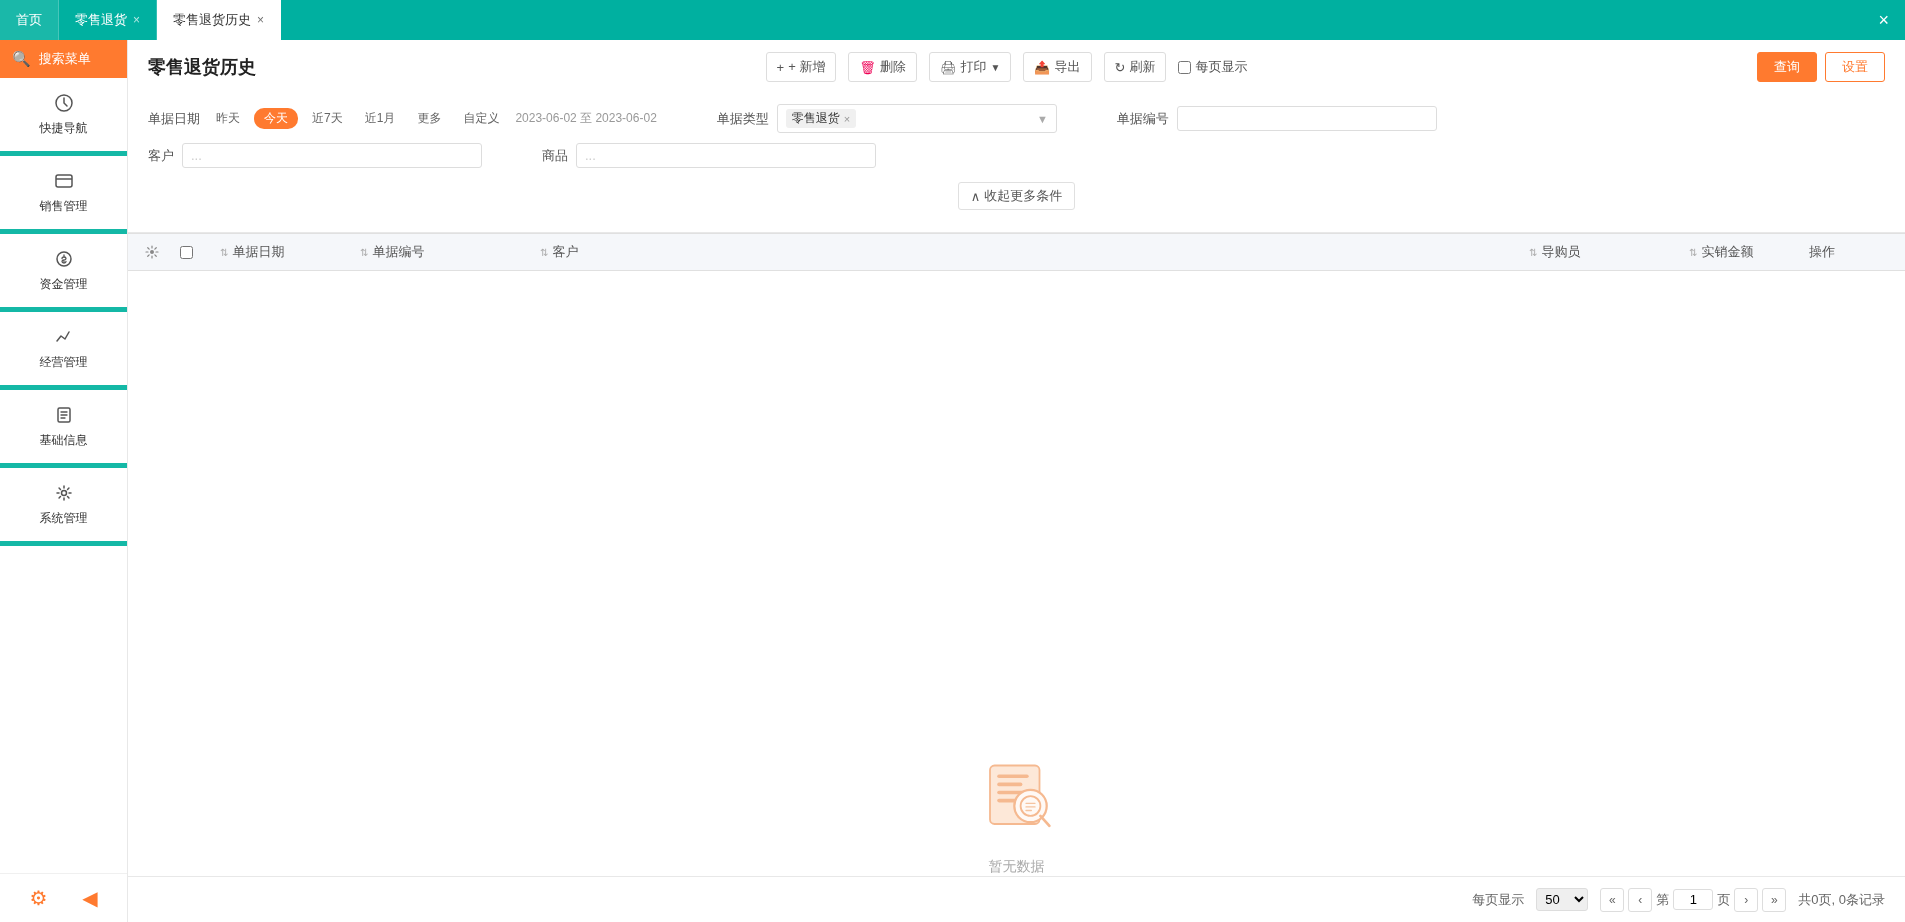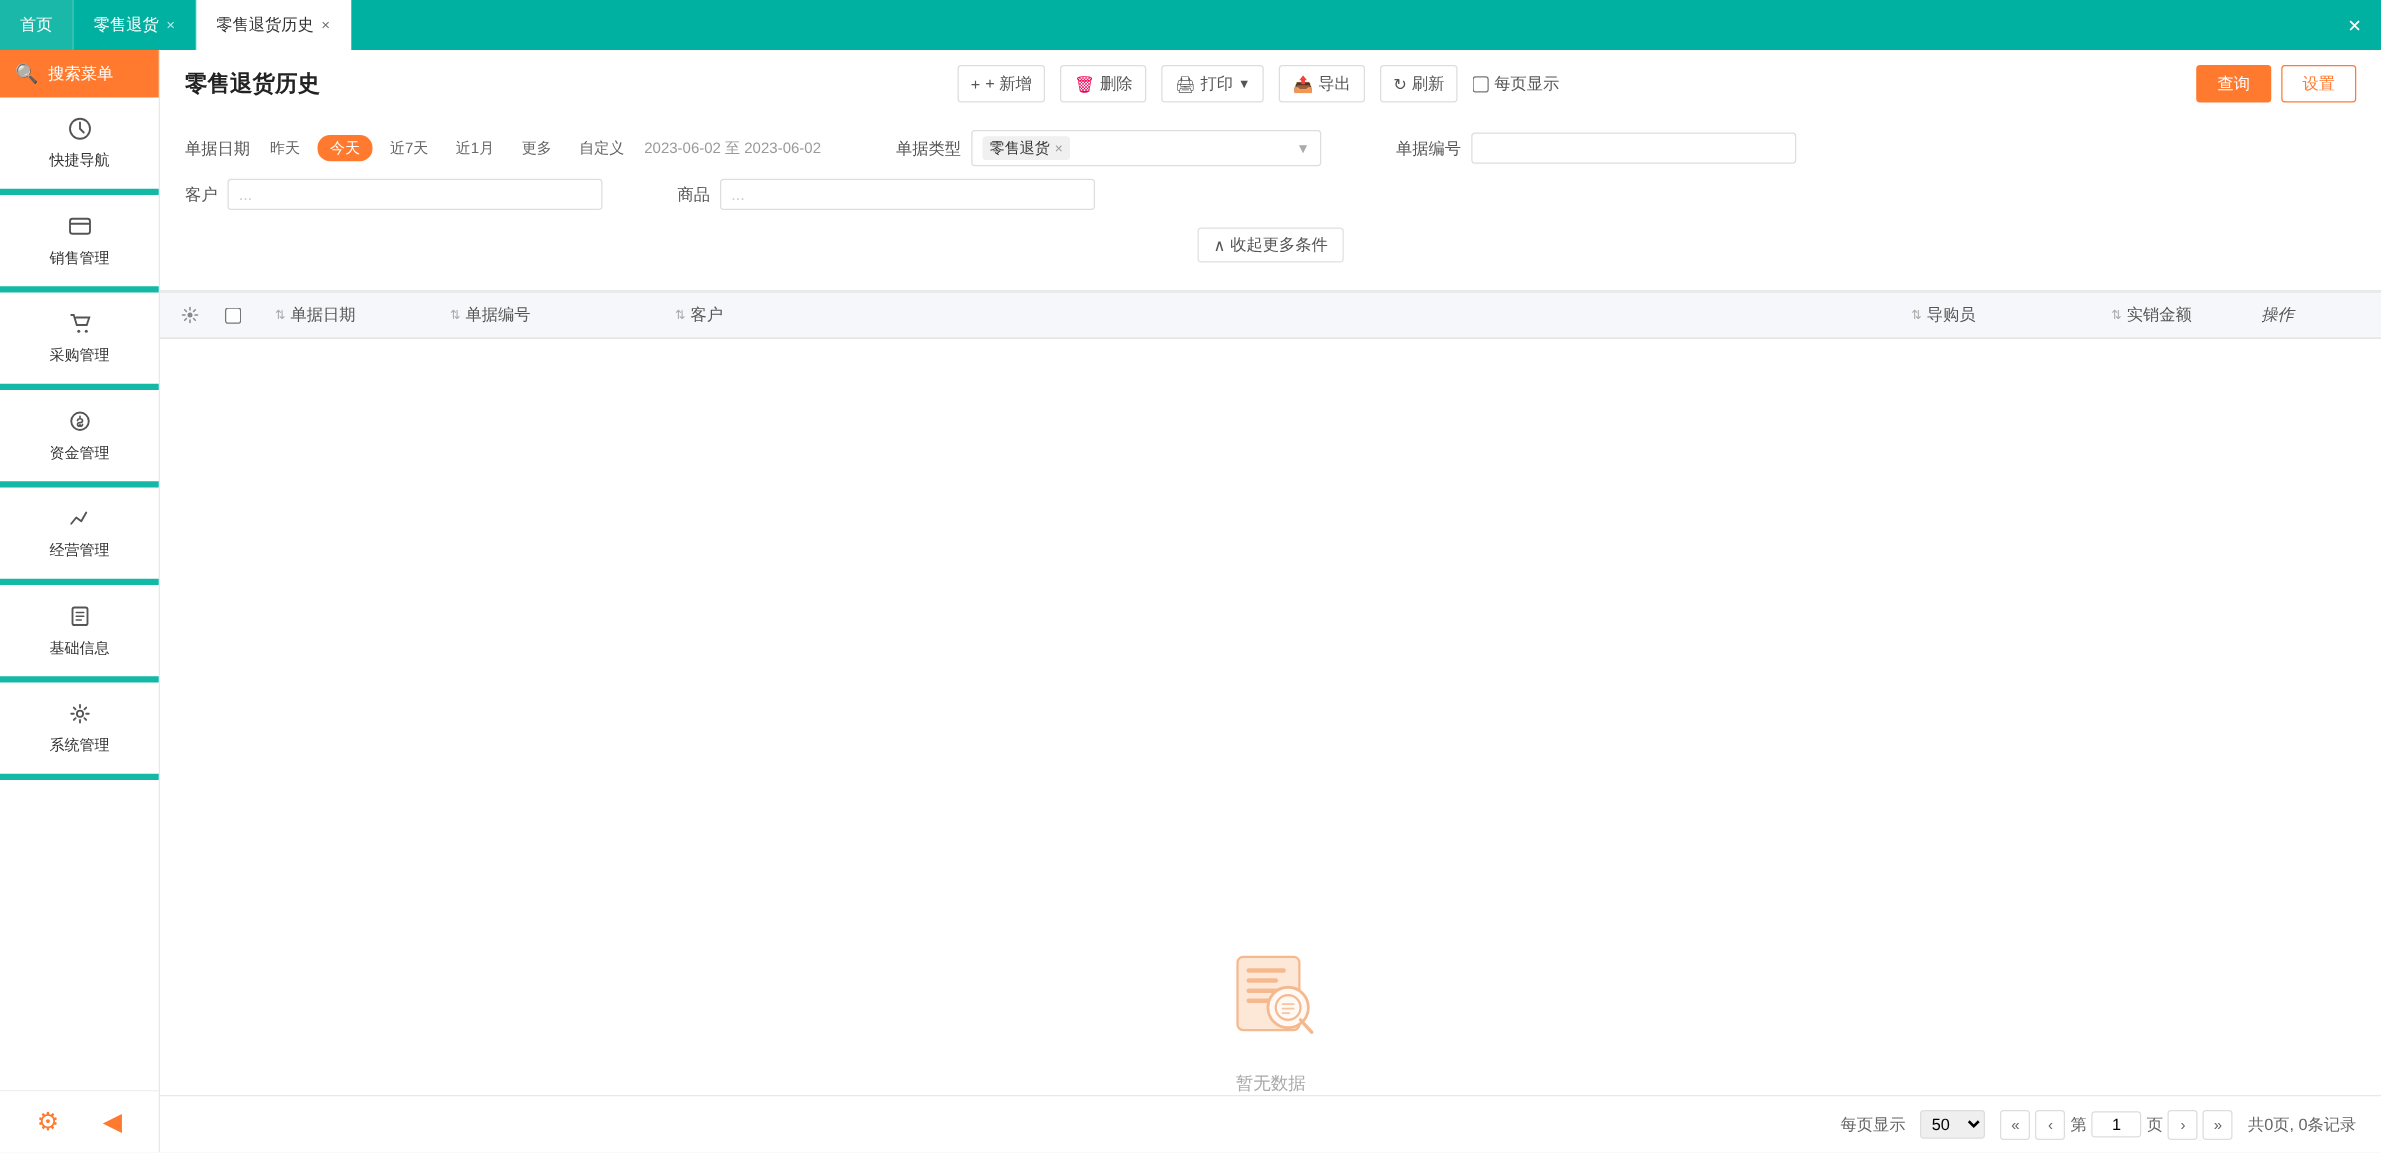--- a/index.html
+++ b/index.html
@@ -312,21 +312,21 @@
       white-space: nowrap;
     }
     .th .sort-icon { color: #aaa; font-size: 10px; }
     .col-checkbox { width: 40px; flex-shrink: 0; }
     .col-settings { width: 36px; flex-shrink: 0; }
     .col-date { width: 140px; flex-shrink: 0; }
     .col-num { width: 180px; flex-shrink: 0; }
     .col-customer { flex: 1; min-width: 120px; }
     .col-guide { width: 160px; flex-shrink: 0; }
     .col-amount { width: 120px; flex-shrink: 0; text-align: right; }
-    .col-action { width: 80px; flex-shrink: 0; text-align: center; font-style: italic; }
+    .col-action { width: 80px; flex-shrink: 0; text-align: center; }
 
     .empty-state {
       flex: 1;
       display: flex;
       flex-direction: column;
       align-items: center;
       justify-content: flex-end;
       gap: 16px;
     }
     .empty-icon {
@@ -431,30 +431,20 @@
       <span class="label">快捷导航</span>
     </div>
     <div class="sidebar-item">
       <span class="icon">
         <svg width="20" height="20" viewBox="0 0 20 20">
             <rect x="2" y="4" width="16" height="12" rx="2" fill="none" stroke="#555" stroke-width="1.5"></rect>
             <path d="M2 8h16" stroke="#555" stroke-width="1.5"></path>
           </svg>
       </span>
       <span class="label">销售管理</span>
-    </div>
-    <div class="sidebar-item">
-      <span class="icon">
-        <svg width="20" height="20" viewBox="0 0 20 20">
-            <path d="M3 3h2l2.4 8h8l2-6H7" stroke="#555" stroke-width="1.5" fill="none" stroke-linecap="round"></path>
-            <circle cx="9" cy="16" r="1.2" fill="#555"></circle>
-            <circle cx="15" cy="16" r="1.2" fill="#555"></circle>
-          </svg>
-      </span>
-      <span class="label">采购管理</span>
     </div>
     <div class="sidebar-item">
       <span class="icon">
         <svg width="20" height="20" viewBox="0 0 20 20">
             <circle cx="10" cy="10" r="7" fill="none" stroke="#555" stroke-width="1.5"></circle>
             <path d="M10 6v1.5M10 12.5V14M8 9.5c0-1 .9-1.5 2-1.5s2 .5 2 1.5-1 1.5-2 1.5-2 .5-2 1.5.9 1.5 2 1.5 2-.5 2-1.5" stroke="#555" stroke-width="1.3" fill="none" stroke-linecap="round"></path>
           </svg>
       </span>
       <span class="label">资金管理</span>
     </div>

